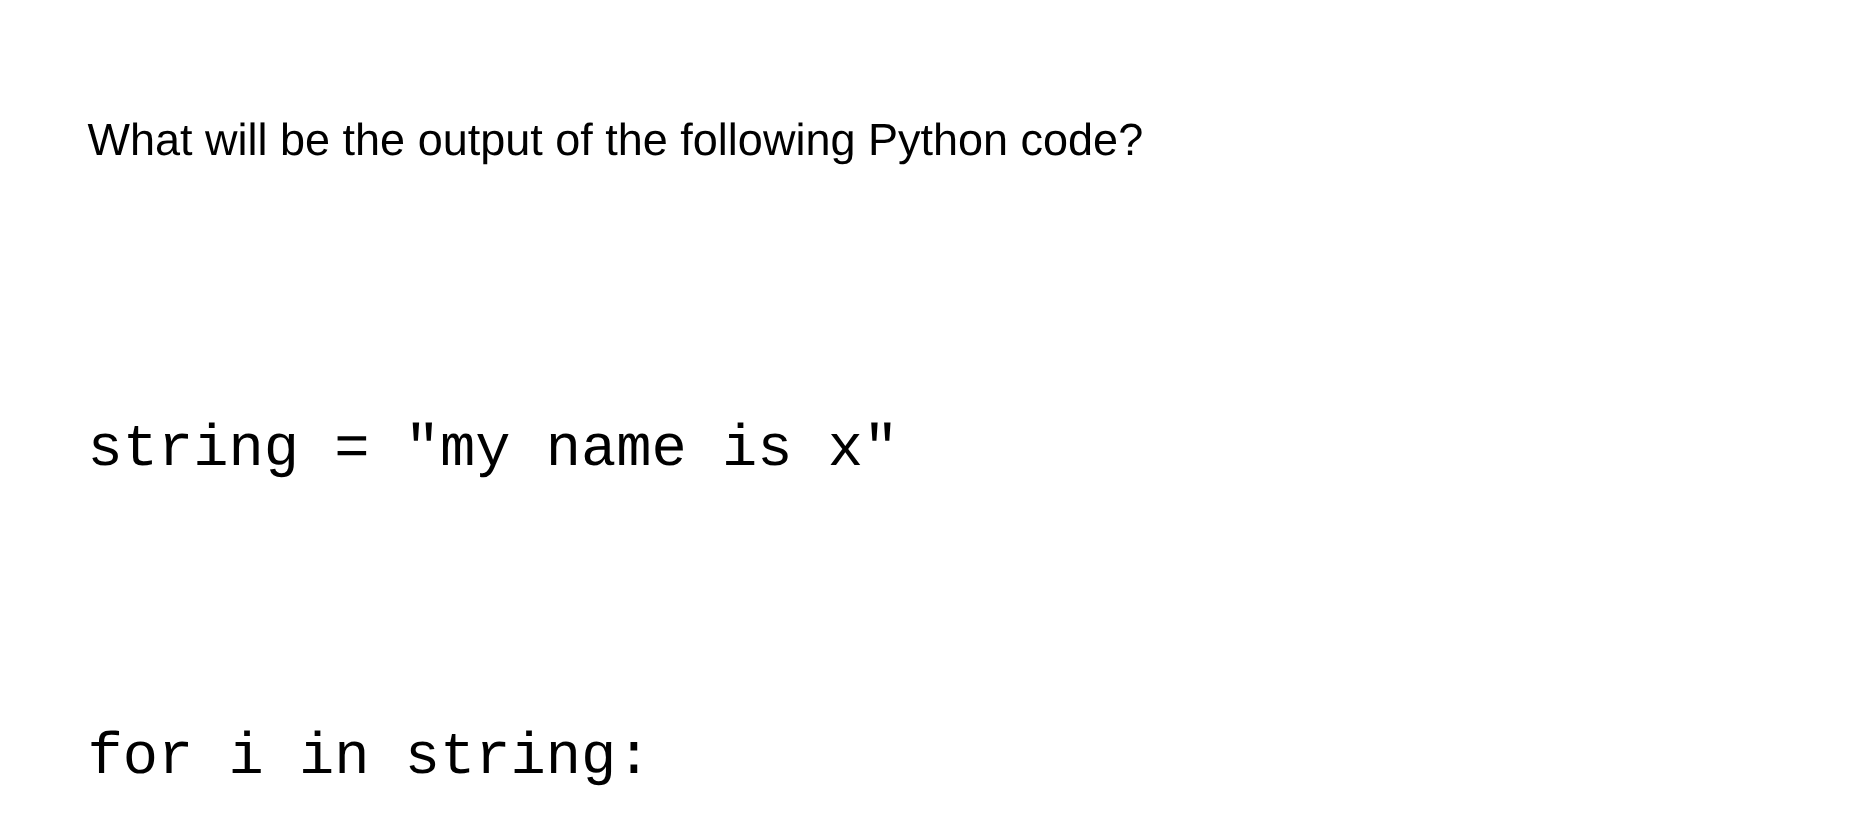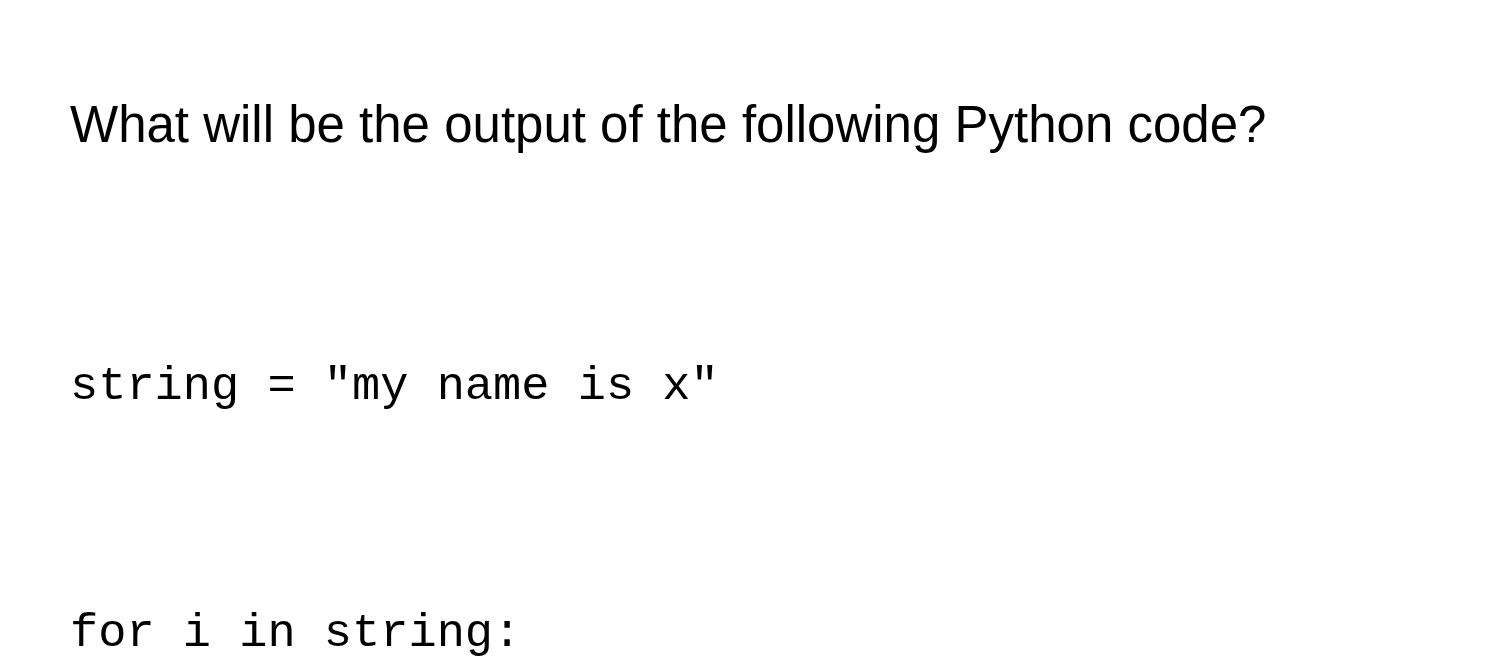--- a/index.html
+++ b/index.html
@@ -12,21 +12,21 @@
       height: 656px;
       background: #ffffff;
       font-family: Arial, Helvetica, sans-serif;
       padding: 80px 70px;
     }
     .question-container {
       display: flex;
       flex-direction: column;
     }
     .question-text {
-      font-size: 51px;
+      font-size: 36px;
       line-height: 1.75;
       color: #000000;
       font-weight: 400;
       margin-bottom: 12px;
     }
     .code-block {
       font-family: "Courier New", Courier, monospace;
       font-size: 47px;
       line-height: 1.75;
       color: #000000;

